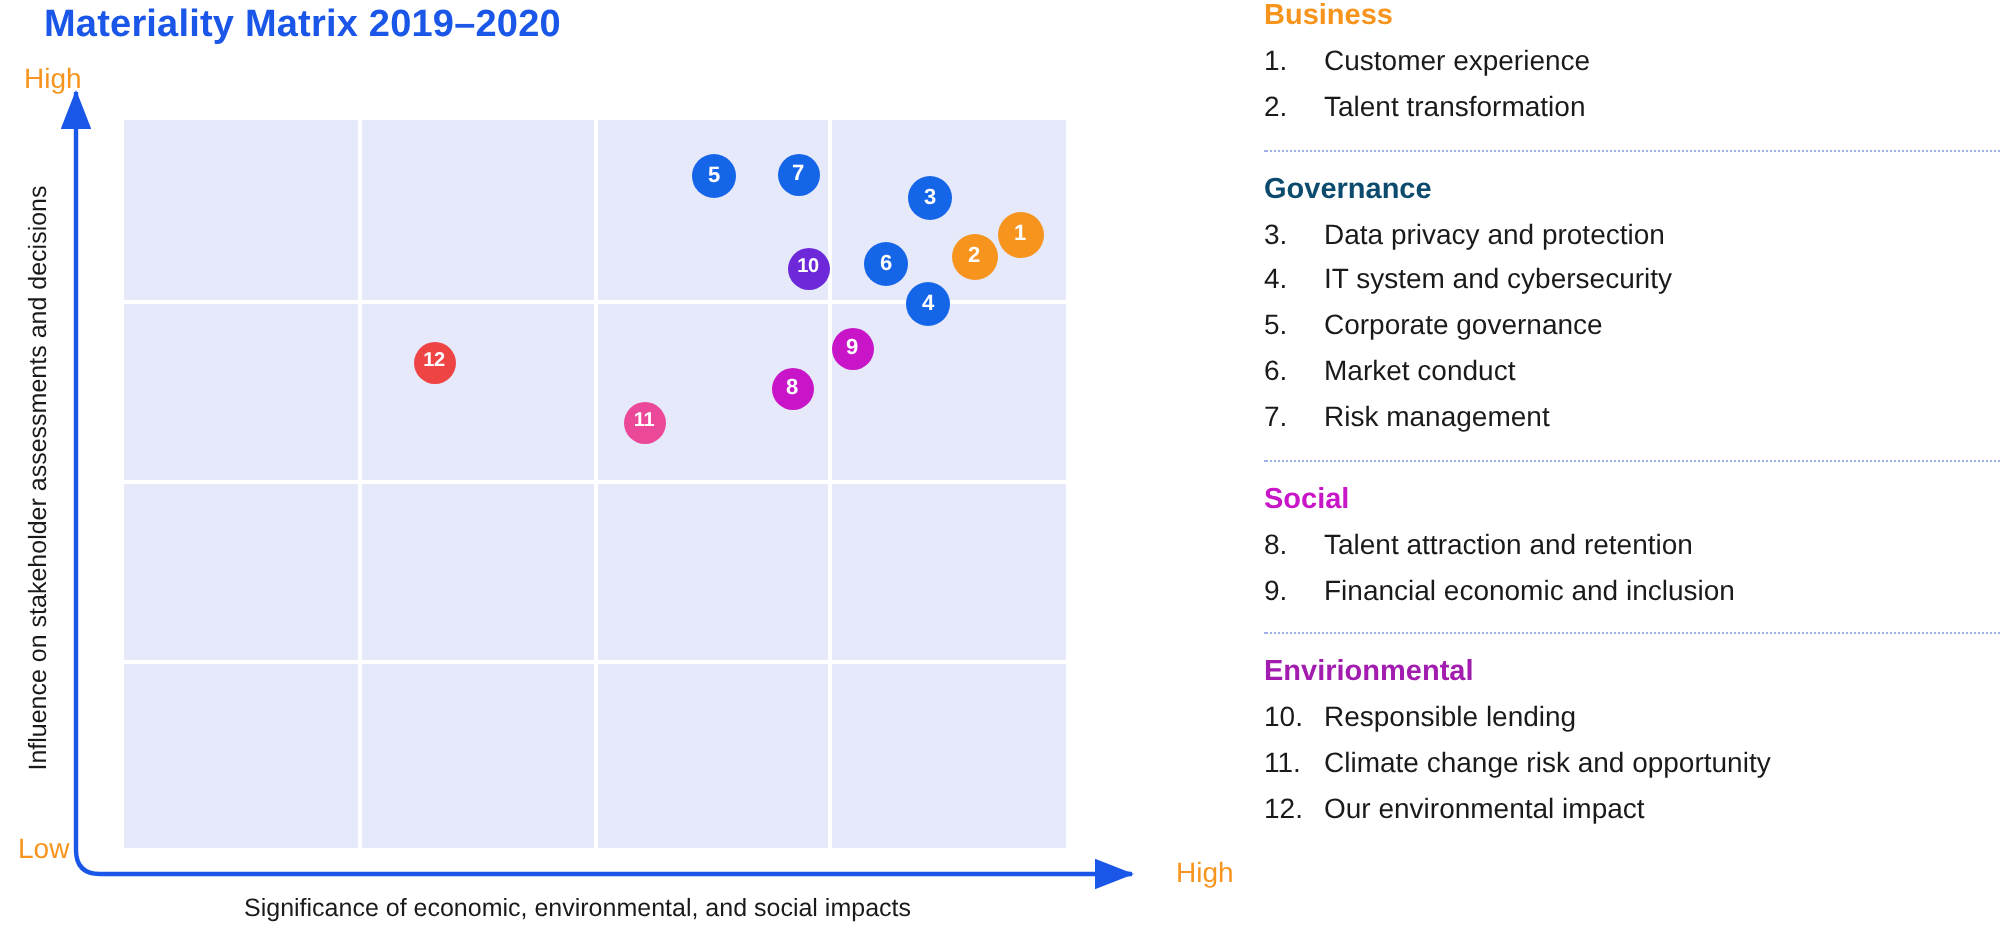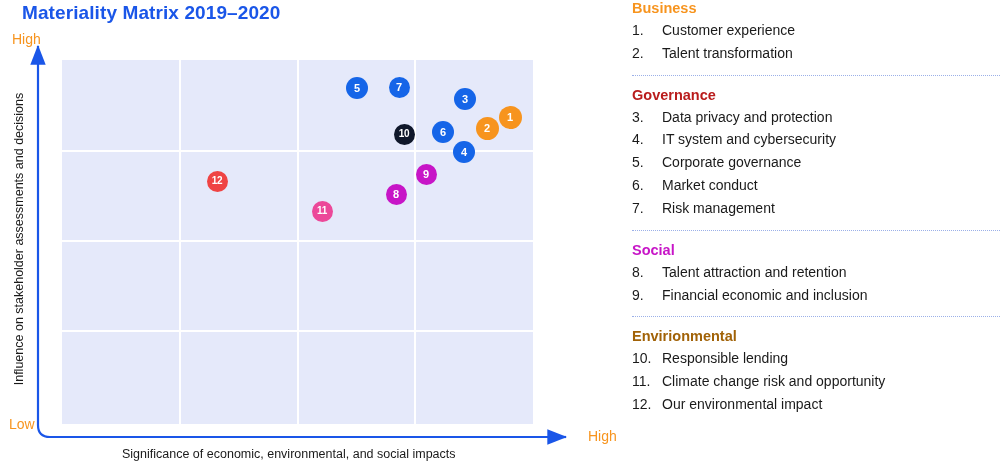--- a/index.html
+++ b/index.html
@@ -189,41 +189,41 @@
   <div id="markers-layer">
       <div class="point" style="left: 498.5px; top: 105.5px; width: 23px; height: 23px; background: rgb(247, 148, 30);">1</div>
       <div class="point" style="left: 475.5px; top: 116.5px; width: 23px; height: 23px; background: rgb(247, 148, 30);">2</div>
       <div class="point" style="left: 454px; top: 88px; width: 22px; height: 22px; background: rgb(21, 101, 232);">3</div>
       <div class="point" style="left: 453px; top: 141px; width: 22px; height: 22px; background: rgb(21, 101, 232);">4</div>
       <div class="point" style="left: 346px; top: 77px; width: 22px; height: 22px; background: rgb(21, 101, 232);">5</div>
       <div class="point" style="left: 432px; top: 121px; width: 22px; height: 22px; background: rgb(21, 101, 232);">6</div>
       <div class="point" style="left: 388.5px; top: 76.5px; width: 21px; height: 21px; background: rgb(21, 101, 232);">7</div>
       <div class="point" style="left: 385.5px; top: 183.5px; width: 21px; height: 21px; background: rgb(199, 21, 199);">8</div>
       <div class="point" style="left: 415.5px; top: 163.5px; width: 21px; height: 21px; background: rgb(199, 21, 199);">9</div>
-      <div class="point" style="left: 393.5px; top: 123.5px; width: 21px; height: 21px; background: #0f172a; font-size: 10px;">10</div>
+      <div class="point" style="left: 393.5px; top: 123.5px; width: 21px; height: 21px; background: #6d28d9; font-size: 10px;">10</div>
       <div class="point" style="left: 311.5px; top: 200.5px; width: 21px; height: 21px; background: #ec4899; font-size: 10px;">11</div>
       <div class="point" style="left: 206.5px; top: 170.5px; width: 21px; height: 21px; background: #ef4444; font-size: 10px;">12</div>
     </div>
 </div>
 
 <div id="legend">
     <div class="legend-group">
       <div class="legend-heading" style="color: rgb(247, 148, 30);">Business</div>
       <div class="legend-item">
         <span class="legend-num">1.</span>
         <span>Customer experience</span>
       </div>
       <div class="legend-item">
         <span class="legend-num">2.</span>
         <span>Talent transformation</span>
       </div>
     </div>
     <div class="legend-sep"></div>
     <div class="legend-group">
-      <div class="legend-heading" style="color: #b91c1c;">Governance</div>
+      <div class="legend-heading" style="color: #0c4a6e;">Governance</div>
       <div class="legend-item">
         <span class="legend-num">3.</span>
         <span>Data privacy and protection</span>
       </div>
       <div class="legend-item">
         <span class="legend-num">4.</span>
         <span>IT system and cybersecurity</span>
       </div>
       <div class="legend-item">
         <span class="legend-num">5.</span>
@@ -245,21 +245,21 @@
         <span class="legend-num">8.</span>
         <span>Talent attraction and retention</span>
       </div>
       <div class="legend-item">
         <span class="legend-num">9.</span>
         <span>Financial economic and inclusion</span>
       </div>
     </div>
     <div class="legend-sep"></div>
     <div class="legend-group">
-      <div class="legend-heading" style="color: #a16207;">Envirionmental</div>
+      <div class="legend-heading" style="color: #a21caf;">Envirionmental</div>
       <div class="legend-item">
         <span class="legend-num">10.</span>
         <span>Responsible lending</span>
       </div>
       <div class="legend-item">
         <span class="legend-num">11.</span>
         <span>Climate change risk and opportunity</span>
       </div>
       <div class="legend-item">
         <span class="legend-num">12.</span>

